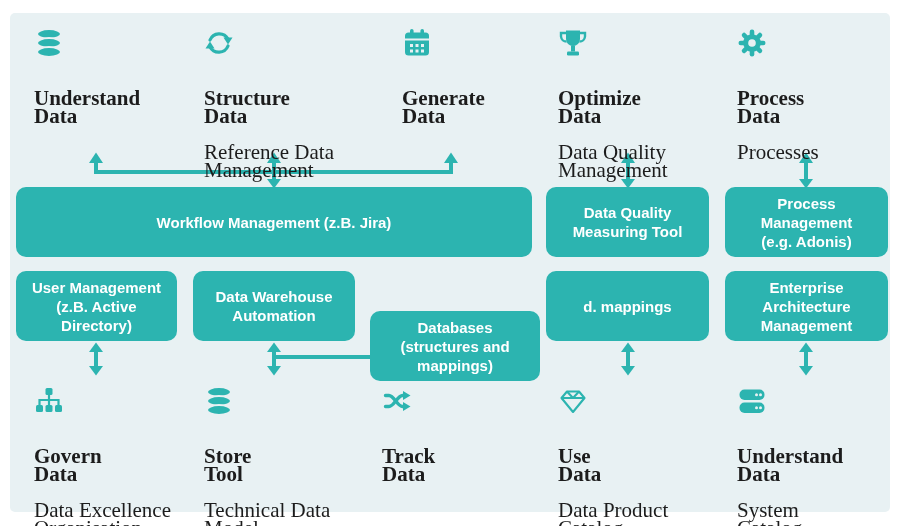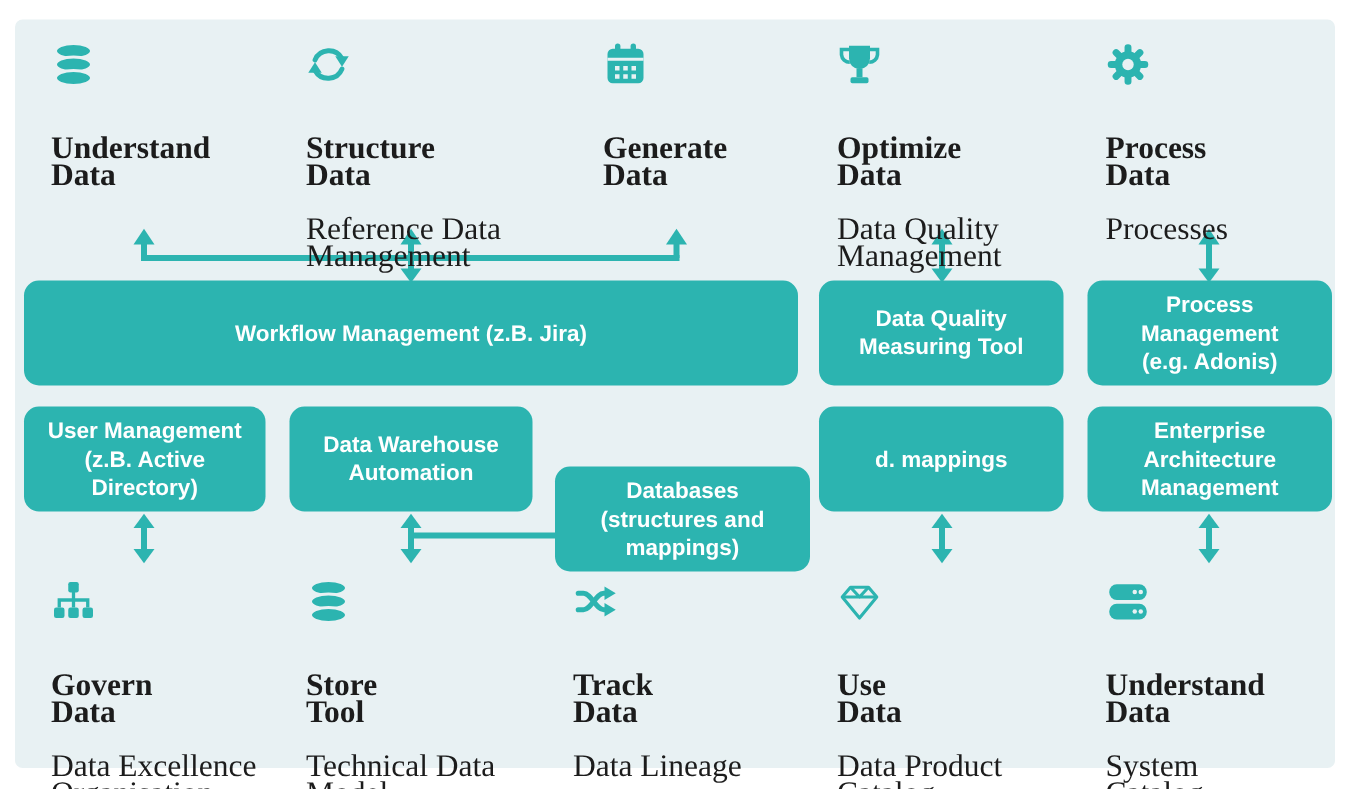--- a/index.html
+++ b/index.html
@@ -225,21 +225,20 @@
   <div class="grp" style="left:382px;top:386px;">
     <svg class="icn" viewBox="0 0 30 30">
       <path class="st" d="M3.5 9.5 h3.5 c5 0 8.5 11 13.5 11 h1" stroke-width="3.4" stroke-linecap="round"></path>
       <path class="st" d="M3.5 20.5 h3.5 c5 0 8.5 -11 13.5 -11 h1" stroke-width="3.4" stroke-linecap="round"></path>
       <polygon class="fg" points="21,5 28.5,9.5 21,14"></polygon>
       <polygon class="fg" points="21,16 28.5,20.5 21,25"></polygon>
     </svg>
     <div class="lbl" style="margin-top:13px;">
       <div class="t">Track
 Data</div>
-      <div class="s">Data Lineage</div>
     </div>
   </div>
 
   <div class="grp" style="left:558px;top:386px;">
     <svg class="icn" viewBox="0 0 30 30">
       <g class="st" stroke-width="2.1" stroke-linejoin="round">
         <path d="M9 5.5 L21 5.5 L26.5 12 L15 26 L3.5 12 Z"></path>
         <path d="M3.5 12 H26.5 M9 5.5 L15 12 L21 5.5"></path>
       </g>
     </svg>

